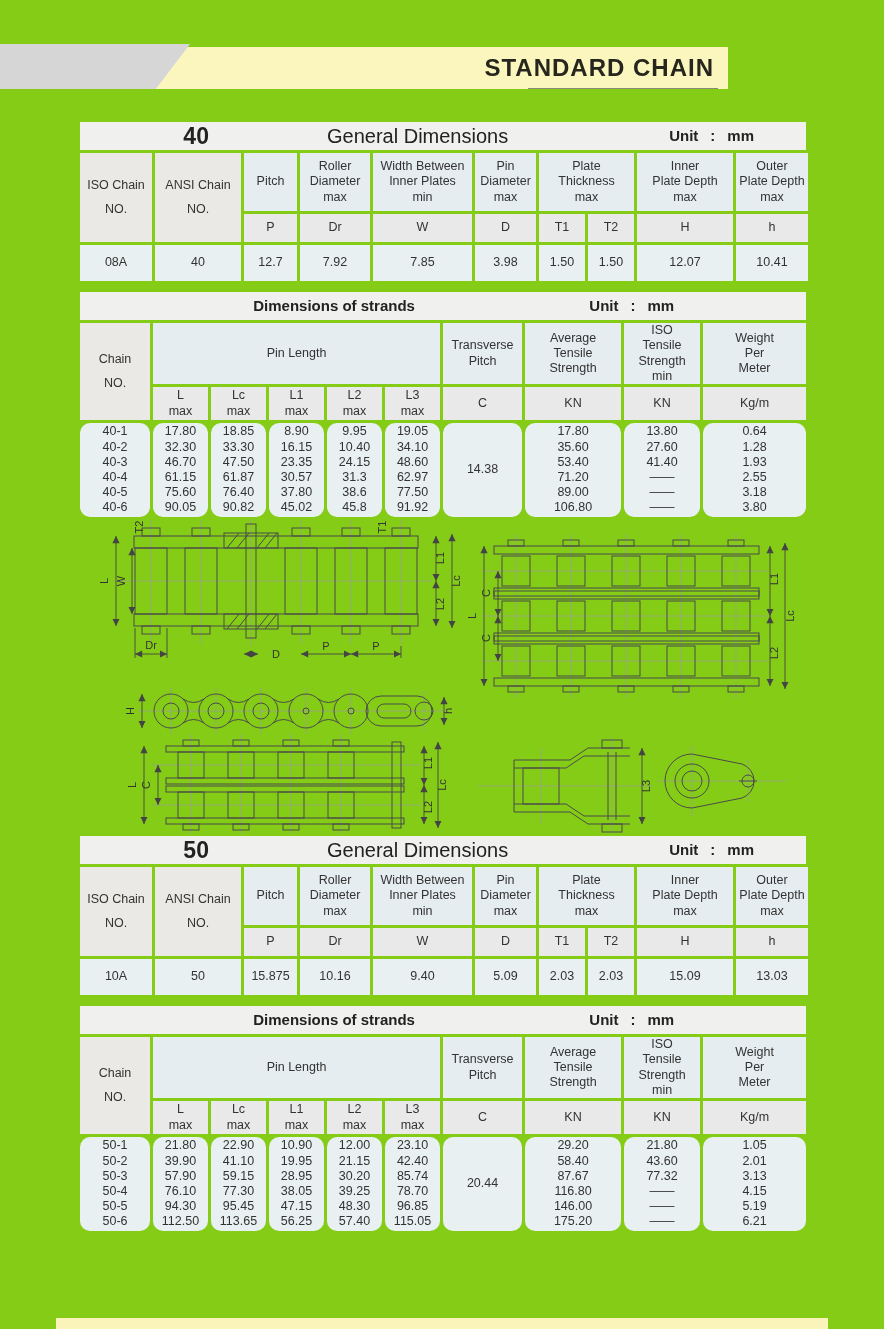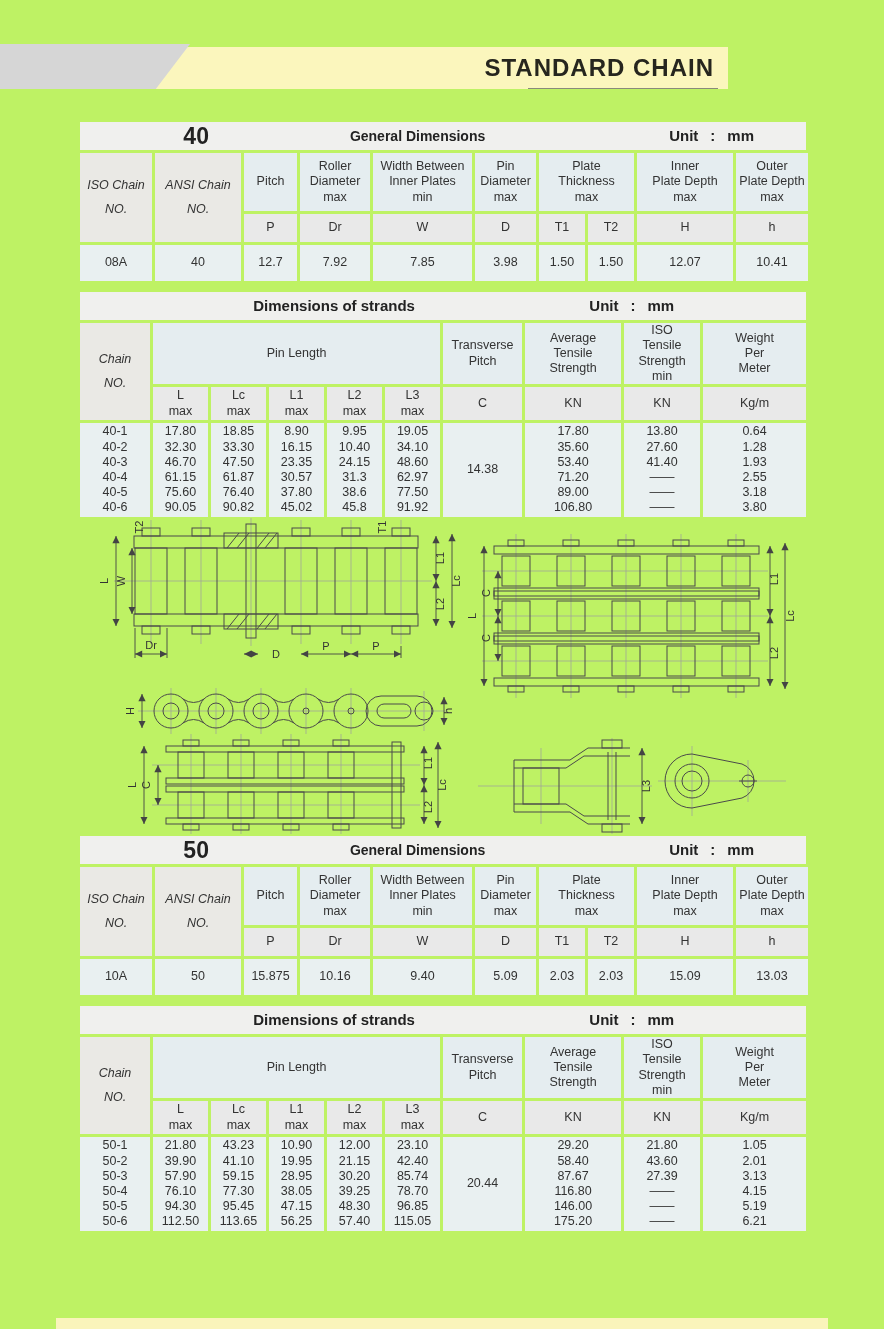--- a/index.html
+++ b/index.html
@@ -1,36 +1,36 @@
 <!DOCTYPE html>
 <html><head>
 <meta charset="utf-8">
 <style>
   html,body{margin:0;padding:0;background:#fff;}
-  .page{position:relative;width:884px;height:1329px;background:#bef264;
+  .page{position:relative;width:884px;height:1329px;background:#84cc16;
         font-family:"Liberation Sans",sans-serif;color:#333;overflow:hidden;}
 
   
   .hdr-yellow{position:absolute;left:96px;top:47px;width:632px;height:42px;
               background:#fbf6bd;display:flex;align-items:center;justify-content:flex-end;}
   .hdr-title{font-size:24px;font-weight:600;letter-spacing:1px;color:#26261e;
              padding-right:14px;line-height:42px;}
   .hdr-underline{position:absolute;left:528px;top:88px;width:190px;height:1px;background:#8a8a7a;}
   .hdr-gray{position:absolute;left:0;top:44px;width:190px;height:45px;background:#d6d6d6;
             clip-path:polygon(0 0,100% 0,82% 100%,0 100%);}
 
   
   .ftr{position:absolute;left:56px;top:1318px;width:772px;height:11px;background:#faf4bb;}
 
   
   .band{position:absolute;left:80px;width:726px;height:28px;background:#f0f0ee;}
   .band .size{position:absolute;left:16%;top:0;transform:translateX(-50%);
               font-size:23px;font-weight:bold;color:#222;line-height:28px;}
   .band .gtitle{position:absolute;left:46.5%;top:0;transform:translateX(-50%);
-              font-size:14px;font-weight:bold;color:#222;line-height:28px;}
+              font-size:20px;font-weight:normal;color:#222;line-height:28px;}
   .band .stitle{position:absolute;left:35%;top:0;transform:translateX(-50%);
               font-size:15px;font-weight:bold;color:#222;line-height:28px;}
   .band .unit{position:absolute;top:0;transform:translateX(-50%);display:flex;
               font-size:15px;font-weight:bold;color:#222;line-height:28px;}
   .band .unit-g{left:87%;}
   .band .unit-s{left:76%;}
   .band .unit span{margin:0 6px;}
 
   
   table{border-collapse:separate;border-spacing:3px;table-layout:fixed;
@@ -38,23 +38,23 @@
   td{font-size:12.5px;text-align:center;vertical-align:middle;padding:0;line-height:1.22;}
   .pre{white-space:pre-line;}
   .c-gray{background:#eae9e5;}
   .c-blue{background:#e5edf0;}
   .c-sub{background:#e9e9e9;}
   .c-data{background:#e9f0f1;}
   .rA td{height:58px;}
   .rB td{height:28px;}
   .rBs td{height:33px;}
   .rC td{height:36px;}
-  .rdata td{height:94px;vertical-align:middle;}
+  .rdata td{height:94px;vertical-align:middle;border-radius:10px;}
   .rdata td div{line-height:15.2px;}
-  .gap{line-height:1.9 !important;font-style:italic;}
+  .gap{line-height:1.9 !important;}
 
   
   .diagrams{position:absolute;left:86px;top:516px;width:716px;height:320px;}
   .diagrams text{font-size:11px;fill:#333;stroke:none;}
 </style>
 </head>
 <body>
 
 <div class="page">
 
@@ -661,21 +661,21 @@
           </td>
       <td class="c-data">
             <div>21.80</div>
             <div>39.90</div>
             <div>57.90</div>
             <div>76.10</div>
             <div>94.30</div>
             <div>112.50</div>
           </td>
       <td class="c-data">
-            <div>43.23</div>
+            <div>22.90</div>
             <div>41.10</div>
             <div>59.15</div>
             <div>77.30</div>
             <div>95.45</div>
             <div>113.65</div>
           </td>
       <td class="c-data">
             <div>10.90</div>
             <div>19.95</div>
             <div>28.95</div>
@@ -704,21 +704,21 @@
             <div>29.20</div>
             <div>58.40</div>
             <div>87.67</div>
             <div>116.80</div>
             <div>146.00</div>
             <div>175.20</div>
           </td>
       <td class="c-data">
             <div>21.80</div>
             <div>43.60</div>
-            <div>27.39</div>
+            <div>77.32</div>
             <div>——</div>
             <div>——</div>
             <div>——</div>
           </td>
       <td class="c-data">
             <div>1.05</div>
             <div>2.01</div>
             <div>3.13</div>
             <div>4.15</div>
             <div>5.19</div>

